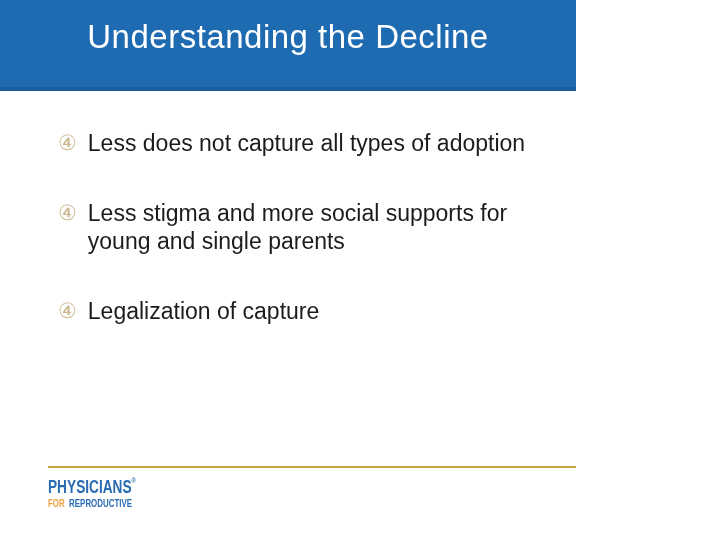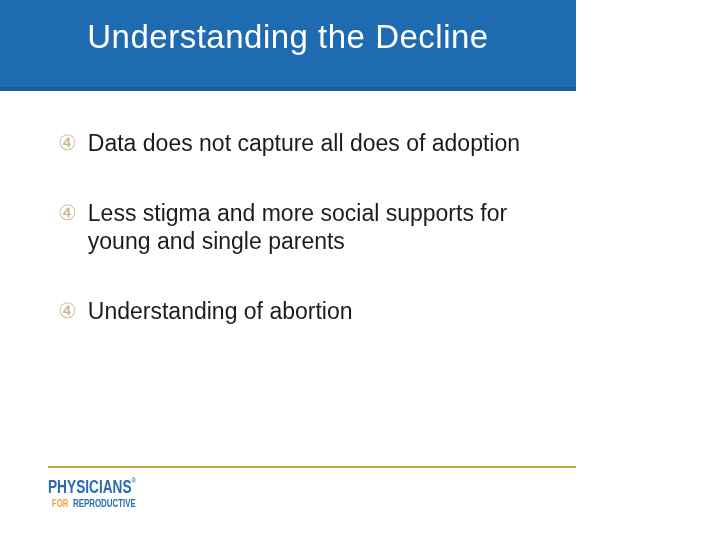--- a/index.html
+++ b/index.html
@@ -65,21 +65,20 @@
     top: 466px;
     width: 618px;
     height: 2px;
     background: var(--divider-gold, #c8a23d);
   }
   .logo {
     position: absolute;
     left: 48px;
     top: 477px;
     line-height: 1;
-    text-align: right;
   }
   .logo-row1 {
     font-weight: 700;
     font-size: 19px;
     color: var(--logo-blue, #2a6cb3);
     transform: scaleX(0.72);
     transform-origin: left top;
     white-space: nowrap;
   }
   .logo-row1 sup {
@@ -111,29 +110,29 @@
 
 <div class="slide">
 
   <header class="header">
     <h1>Understanding the Decline</h1>
   </header>
 
   <ul class="bullets" id="bullet-list">
       <li>
         <span class="marker">④</span>
-        <span class="btext">Data does not capture all does of adoption</span>
+        <span class="btext">Less does not capture all types of adoption</span>
       </li>
       <li>
         <span class="marker">④</span>
         <span class="btext">Less stigma and more social supports for young and single parents</span>
       </li>
       <li>
         <span class="marker">④</span>
-        <span class="btext">Understanding of abortion</span>
+        <span class="btext">Legalization of capture</span>
       </li>
     </ul>
 
   <div class="divider"></div>
 
   <div class="logo">
     <div class="logo-row1">
       <span>PHYSICIANS</span><sup>®</sup>
     </div>
     <div class="logo-row2">

